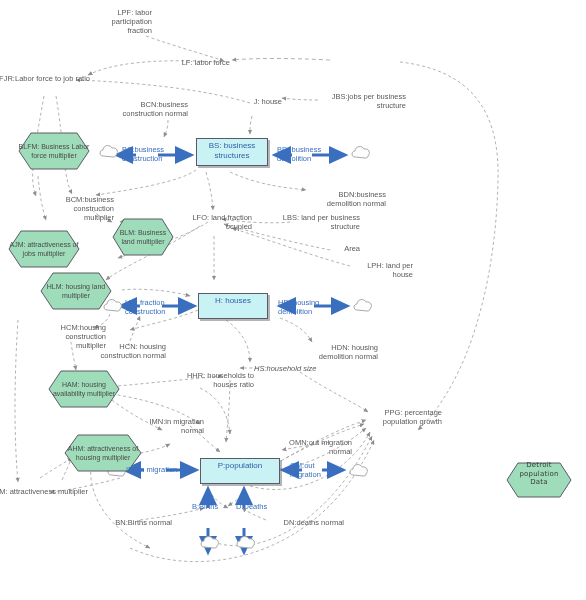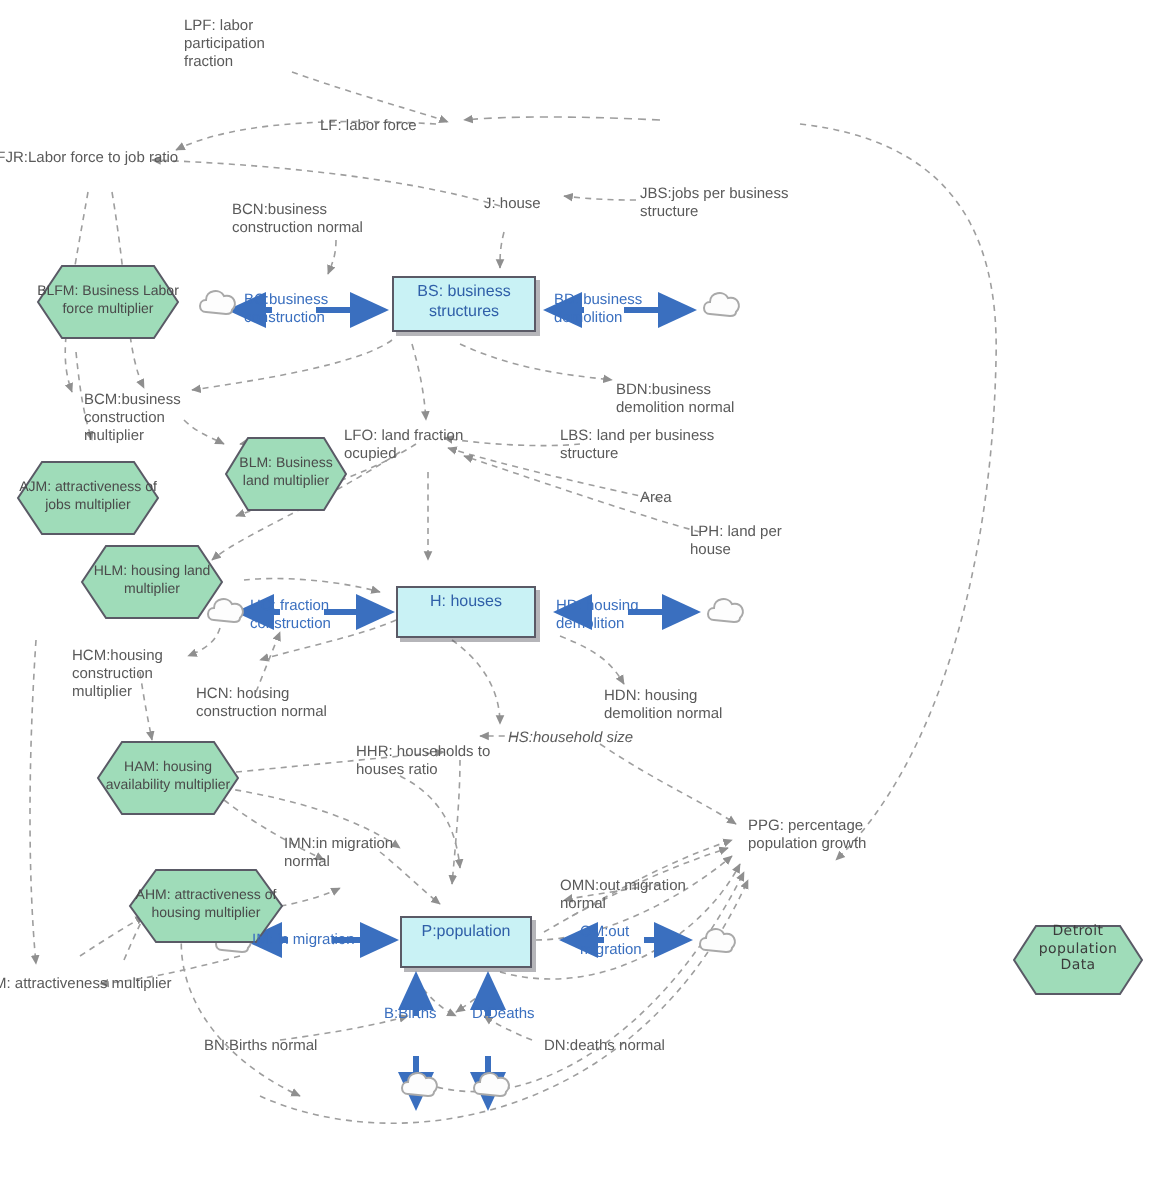--- a/index.html
+++ b/index.html
@@ -20,21 +20,21 @@
   .hex .hexlabel{position:absolute;left:50%;top:50%;transform:translate(-50%,-50%);
        width:78px;text-align:center;color:#4a4a4a;font-size:7px;line-height:8.5px;
        pointer-events:none;}
   .hex.data .hexlabel{font-family:"DejaVu Sans",sans-serif;color:#3b3b3b;letter-spacing:.2px;}
 
   
   .flow{position:absolute;color:#3a6fbf;font-size:7.5px;line-height:8.5px;
         text-align:left;width:64px;}
 
   
-  .var{position:absolute;color:#5a5a5a;font-size:7.5px;line-height:9px;text-align:left;width:92px;}
+  .var{position:absolute;color:#5a5a5a;font-size:7.5px;line-height:9px;text-align:right;width:92px;}
   .var.l{text-align:left;font-style:italic;}
   .cloud{position:absolute;}
 </style>
 </head>
 <body>
 
 <div id="canvas">
 
   <svg id="edges" viewBox="0 0 586 600">
     <defs>
@@ -147,21 +147,21 @@
   <svg class="cloud" style="left:235px;top:532px" width="22" height="20" viewBox="0 0 22 20">
       <path d="M5,15 C1,15 1,9 5,9 C5,4 12,3 14,7 C19,6 21,11 18,14 C18,16 16,16 15,16 z" fill="#fdfdfd" stroke="#a9a9a9" stroke-width="1"></path>
     </svg>
 
   <div class="node stock" style="left:196px;top:138px;width:72px;height:28px">
     <span>BS: business structures</span>
   </div>
   <div class="node stock" style="left:198px;top:293px;width:70px;height:26px">
     <span>H: houses</span>
   </div>
-  <div class="node stock" style="left:200px;top:458px;width:66px;height:26px">
+  <div class="node stock" style="left:200px;top:458px;width:80px;height:26px">
     <span>P:population</span>
   </div>
 
   <div class="hex" style="left:18px;top:132px;width:72px;height:38px">
     <svg class="hexshape" width="72" height="38" viewBox="0 0 72 38">
         <polygon points="13,1 59,1 71,19 59,37 13,37 1,19" fill="#9fdcb9" stroke="#5a5a66" stroke-width="1"></polygon>
       </svg>
     <div class="hexlabel">BLFM: Business Labor force multiplier</div>
   </div>
 

